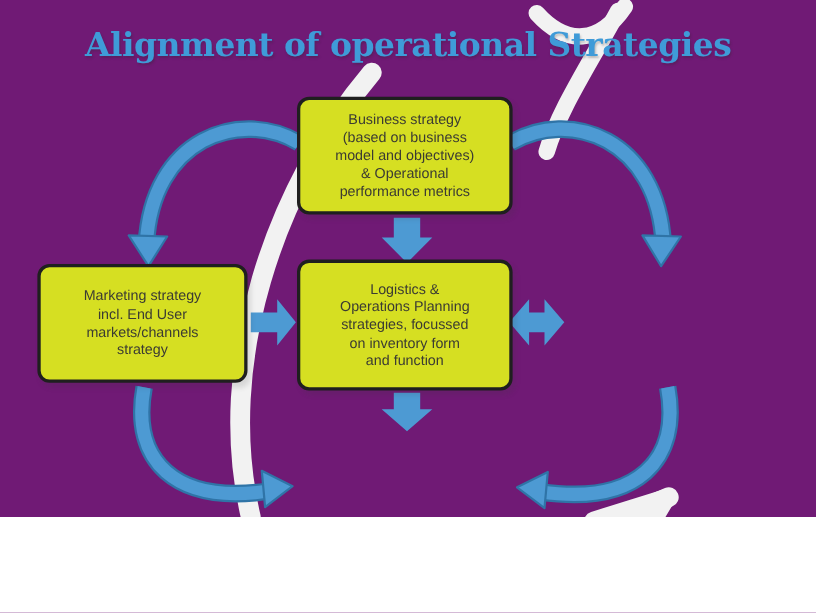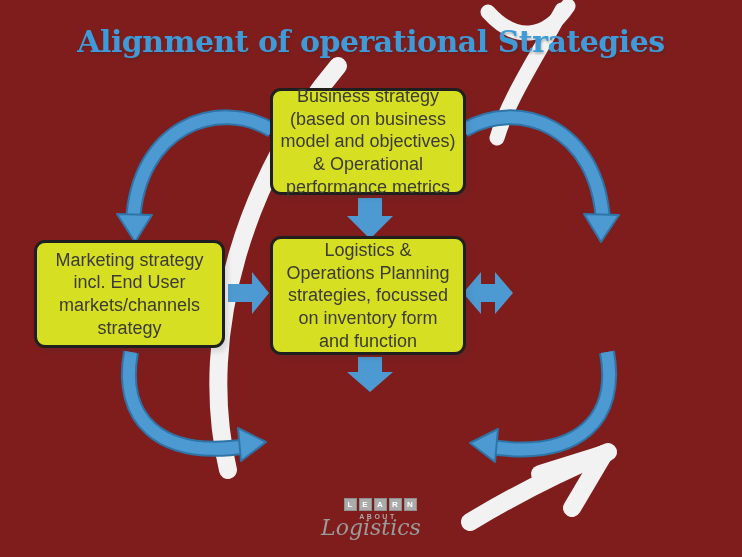--- a/index.html
+++ b/index.html
@@ -7,37 +7,37 @@
     --box-fill:#d6df22;
     --box-border:#1f1f1f;
     --box-text:#3b3b33;
     --arrow-fill:#4d9ad3;
     --arrow-outline:#2f74a7;
     --watermark:#f2f2f2;
     --logo-gray:#9b9b9b;
   }
   html,body{margin:0;padding:0;background:#fff;}
   .canvas{
-    position:relative;width:742px;height:557px;background:#7f1d1d;overflow:hidden;
+    position:relative;width:742px;height:470px;background:#701a75;overflow:hidden;
     font-family:"Liberation Sans",sans-serif;
   }
   .layer{position:absolute;left:0;top:0;width:742px;height:557px;pointer-events:none;}
   .wm{fill:none;stroke:var(--watermark);stroke-linecap:round;}
   .title{
     position:absolute;top:24px;left:0;width:742px;text-align:center;
     font-family:"DejaVu Serif","Liberation Serif",serif;font-weight:bold;
     font-size:30px;color:var(--title-color);letter-spacing:-0.5px;
     text-shadow:1px 2px 2px rgba(40,40,40,0.28);
     z-index:3;
   }
   .node{
     position:absolute;z-index:2;box-sizing:border-box;
     background:var(--box-fill);border:3px solid var(--box-border);border-radius:11px;
     display:flex;align-items:center;justify-content:center;text-align:center;
-    color:var(--box-text);font-size:18px;line-height:1.26;padding:3px;
+    color:var(--box-text);font-size:13px;line-height:1.26;padding:3px;
     box-shadow:3px 4px 5px rgba(60,60,60,0.14);
   }
   .node .lbl{white-space:pre-line;}
   #node-business{left:270px;top:88px;width:196px;height:107px;}
   #node-marketing{left:34px;top:240px;width:191px;height:108px;}
   #node-logistics{left:270px;top:236px;width:196px;height:119px;}
   #node-procurement{left:513px;top:240px;width:191px;height:108px;}
   #node-network{left:268px;top:393px;width:196px;height:104px;}
   .arrow-flat{fill:var(--arrow-fill);}
   .curve-out{fill:none;stroke:var(--arrow-outline);stroke-width:16;stroke-linecap:butt;}

